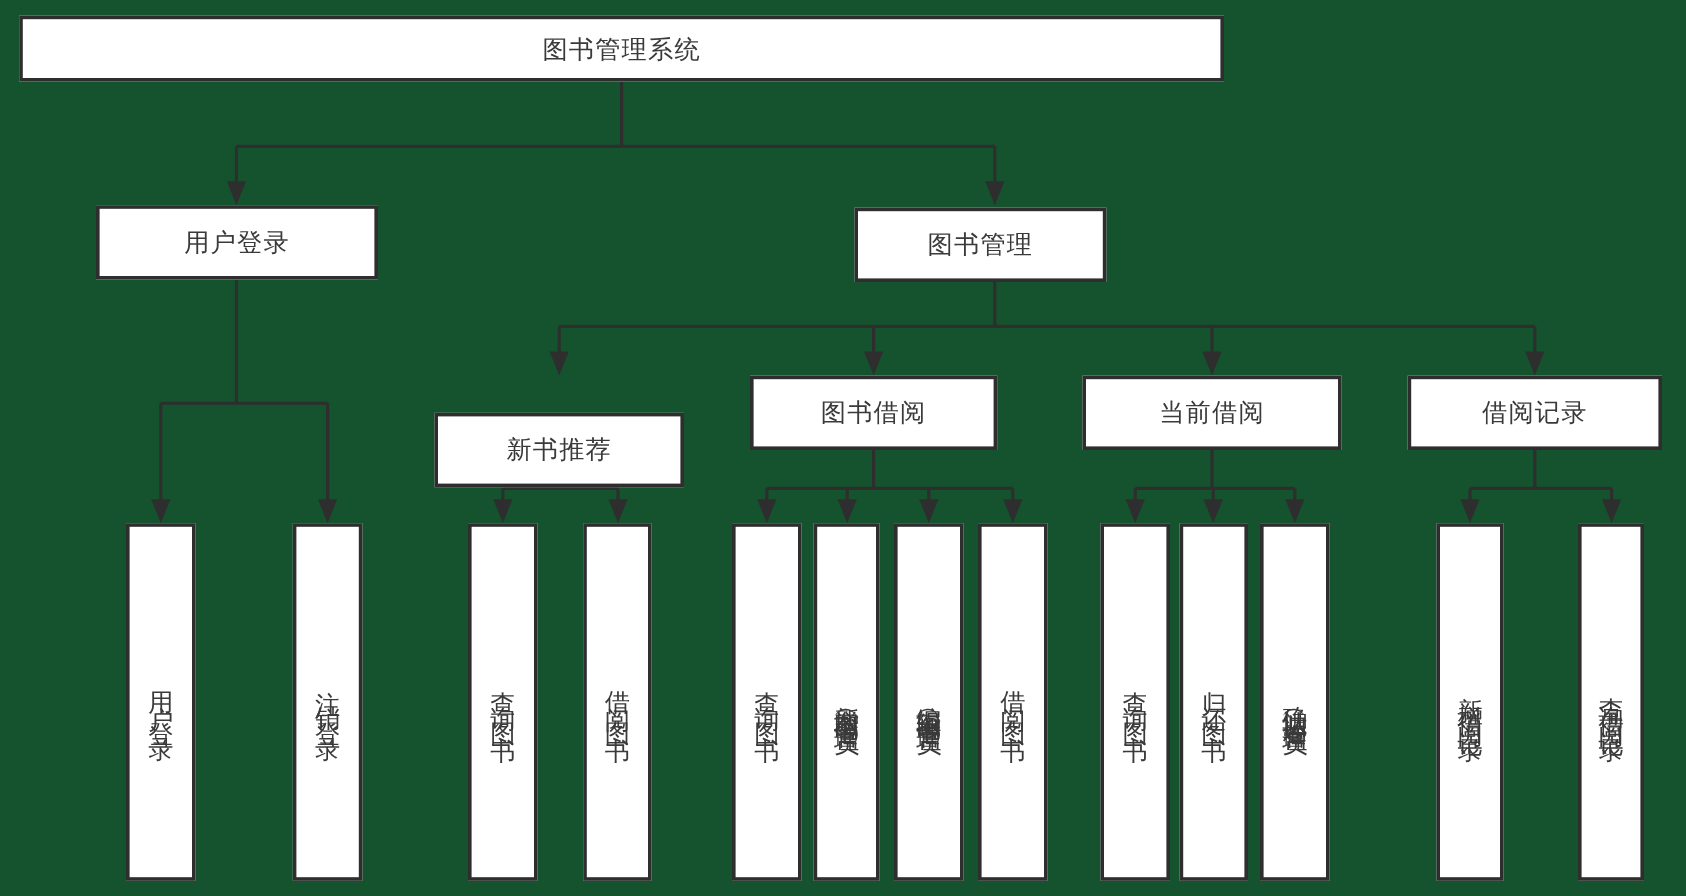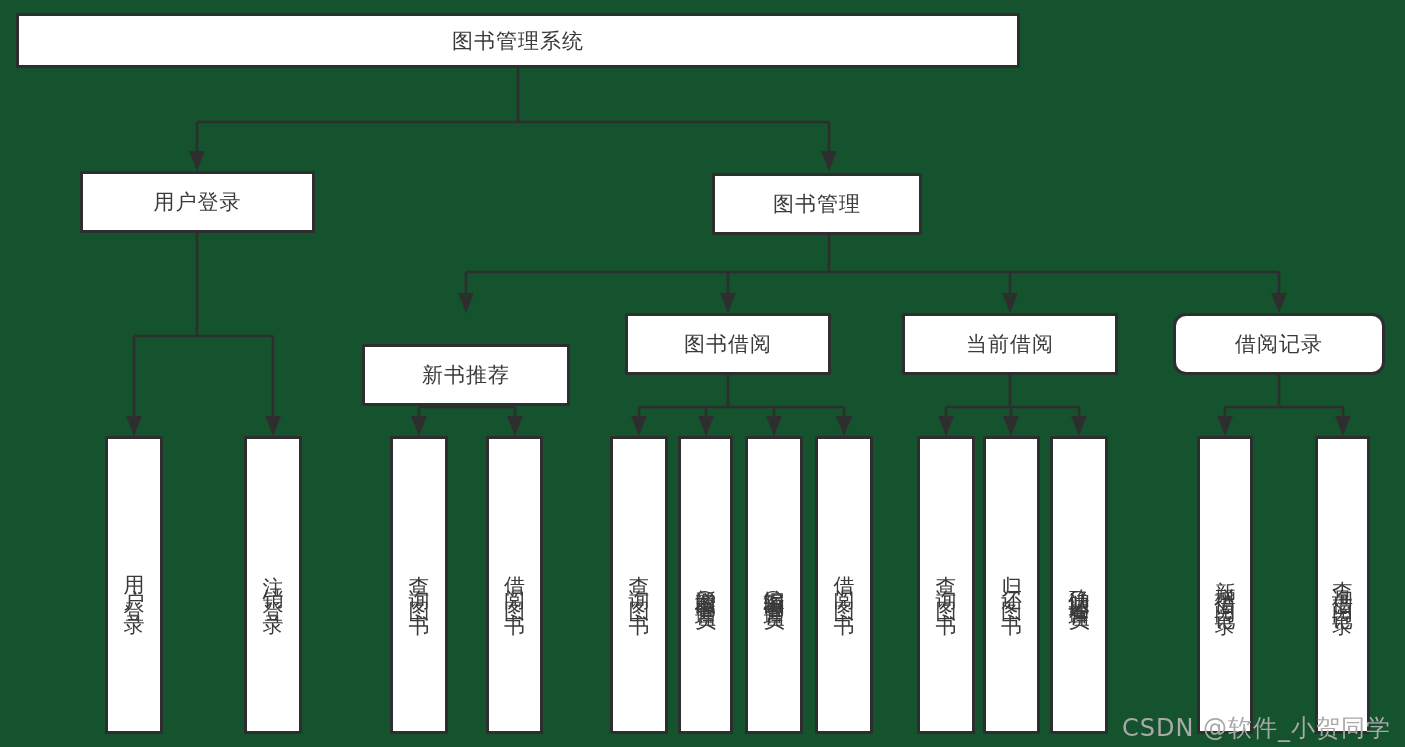--- a/index.html
+++ b/index.html
@@ -127,21 +127,21 @@
 
   <div class="node h" style="left:362px;top:313px;width:208px;height:62px;margin-top:31px;">
     <span>新书推荐</span>
   </div>
   <div class="node h" style="left:625px;top:313px;width:206px;height:62px;">
     <span>图书借阅</span>
   </div>
   <div class="node h" style="left:902px;top:313px;width:216px;height:62px;text-align:center;">
     <span>当前借阅</span>
   </div>
-  <div class="node h" style="left:1173px;top:313px;width:212px;height:62px;border-radius:13px;">
+  <div class="node h" style="left:1173px;top:313px;width:212px;height:62px;">
     <span>借阅记录</span>
   </div>
 
   <div class="node v" style="left:105px;top:436px;width:58px;height:298px;">
     <span class="vlabel sp4">用户登录</span>
   </div>
   <div class="node v" style="left:244px;top:436px;width:58px;height:298px;">
     <span class="vlabel sp4">注销登录</span>
   </div>
 
@@ -175,15 +175,14 @@
     <span class="vlabel splong">确认归还（管理员）</span>
   </div>
 
   <div class="node v" style="left:1197px;top:436px;width:56px;height:298px;">
     <span class="vlabel sp6">新增借阅记录</span>
   </div>
   <div class="node v" style="left:1315px;top:436px;width:55px;height:298px;">
     <span class="vlabel sp6">查询借阅记录</span>
   </div>
 
-  <div class="watermark">CSDN @软件_小贺同学</div>
 
 </div>
 
 </body></html>

